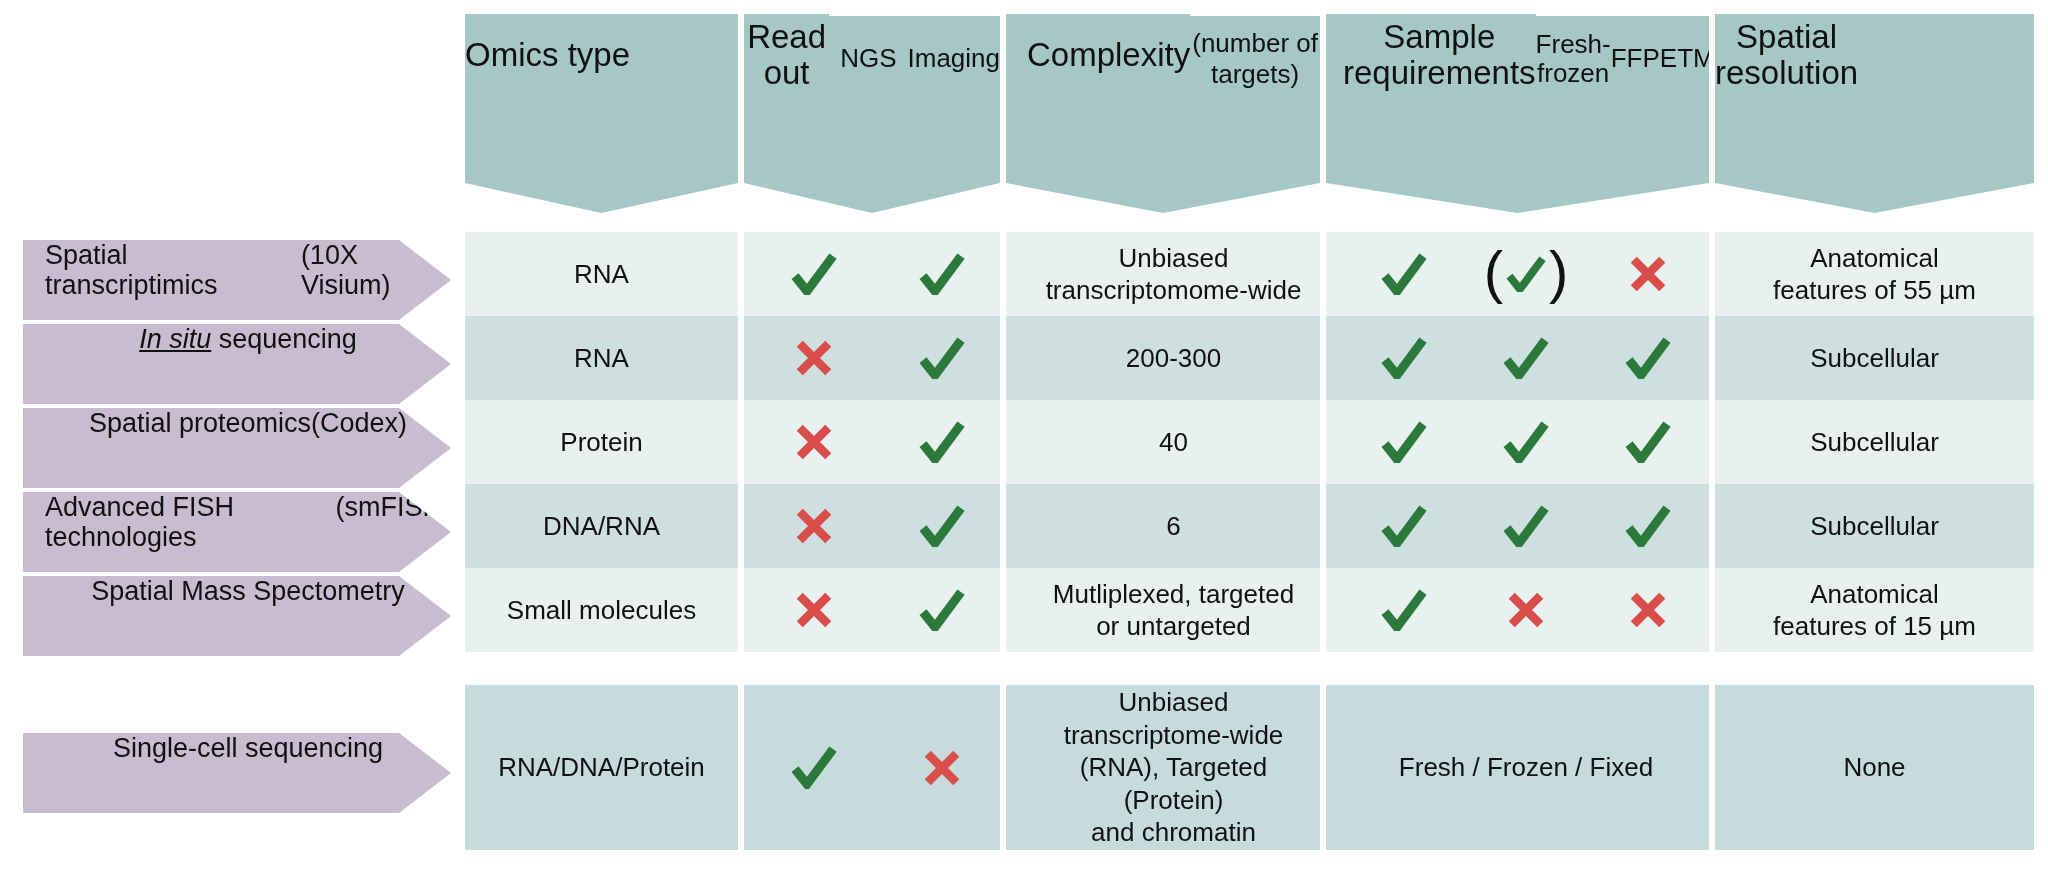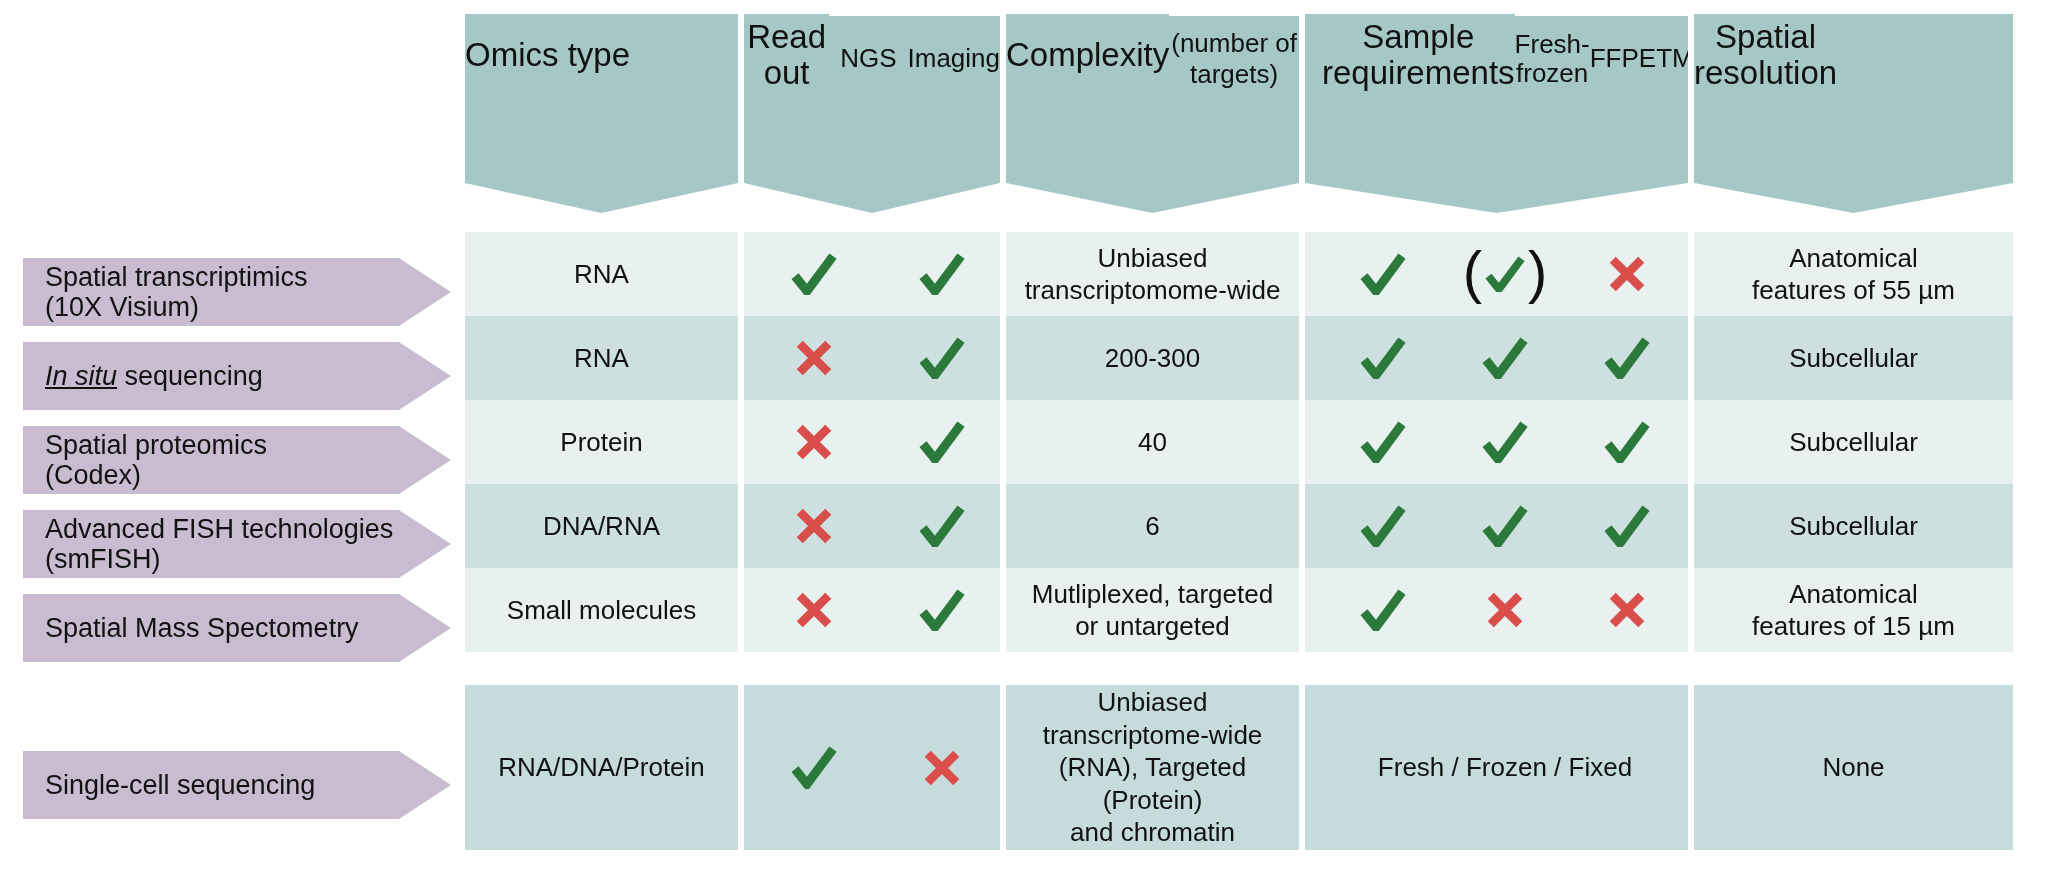--- a/index.html
+++ b/index.html
@@ -2,21 +2,21 @@
 <html style="--header_bg: #a5c8c7; --row_light: #e8f0f0; --row_dark: #cddfdf; --bottom_row: #c6dbdb; --arrow_bg: #c9bcd0; --check: #2b7a3c; --cross: #d94e4a;"><head>
 <meta charset="utf-8">
 <style>
   html,body{margin:0;padding:0;}
   body{
     width:2048px;height:879px;position:relative;background:#ffffff;
     font-family:"Liberation Sans", sans-serif;color:#111;overflow:hidden;
   }
   
   .table{position:absolute;left:465px;top:14px;width:1580px;}
-  .c1{width:273px;}.c2{width:256px;}.c3{width:293px;}.c4{width:366px;padding-left:17px;}.c5{width:319px;}
+  .c1{width:273px;}.c2{width:256px;}.c3{width:293px;padding-left:21px;}.c4{width:366px;padding-left:17px;}.c5{width:319px;}
   .flexrow{display:flex;gap:6px;}
   
   .hcell{
     height:199px;background:var(--header_bg);
     clip-path:polygon(0 0,100% 0,100% 169px,50% 100%,0 169px);
     display:flex;
   }
   .hmain{
     height:82px;display:flex;align-items:center;justify-content:center;
     font-size:33px;line-height:1.1;text-align:center;white-space:pre-line;
@@ -39,25 +39,25 @@
     font-size:26px;text-align:center;line-height:1.25;
   }
   .pre{white-space:pre-line;}
   .half{flex:1;display:flex;align-items:center;justify-content:center;padding-left:11px;}
   .third{flex:1;display:flex;align-items:center;justify-content:center;}
   .mark svg{display:block;}
   .paren{font-size:58px;line-height:1;font-weight:400;color:#111;transform:translateY(-2px);}
   .check-paren-wrap{display:flex;align-items:center;gap:3px;}
   
   .arrow{
-    position:absolute;left:23px;width:428px;height:68px;background:var(--arrow_bg);
+    position:absolute;left:23px;width:428px;height:80px;background:var(--arrow_bg);
     clip-path:polygon(0 0,calc(100% - 52px) 0,100% 50%,calc(100% - 52px) 100%,0 100%);
-    display:flex;flex-direction:column;justify-content:center;
+    display:flex;flex-direction:row;justify-content:center;
     padding-left:22px;box-sizing:border-box;
-    font-size:27px;line-height:1.12;margin-top:18px;
+    font-size:27px;line-height:1.12;
   }
   .arrow span{display:block;}
   .arrow i{font-style:italic;text-decoration:underline;}
 </style>
 </head>
 <body>
 
 <div class="table">
 
   <div class="flexrow">

